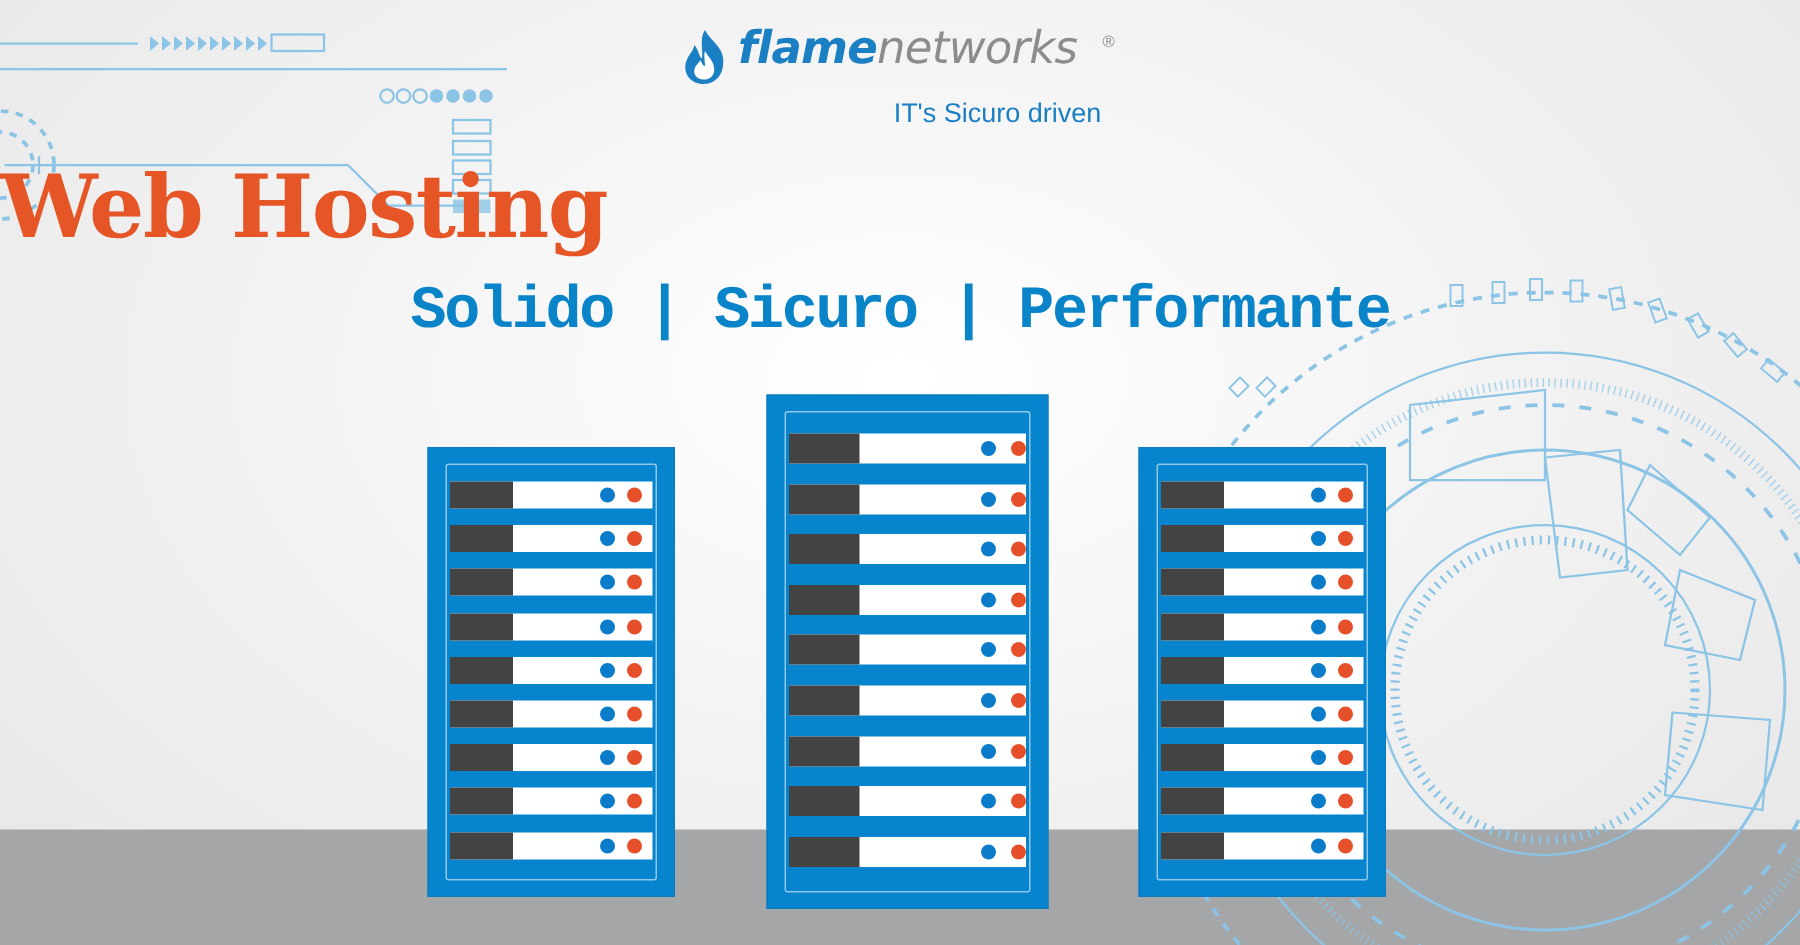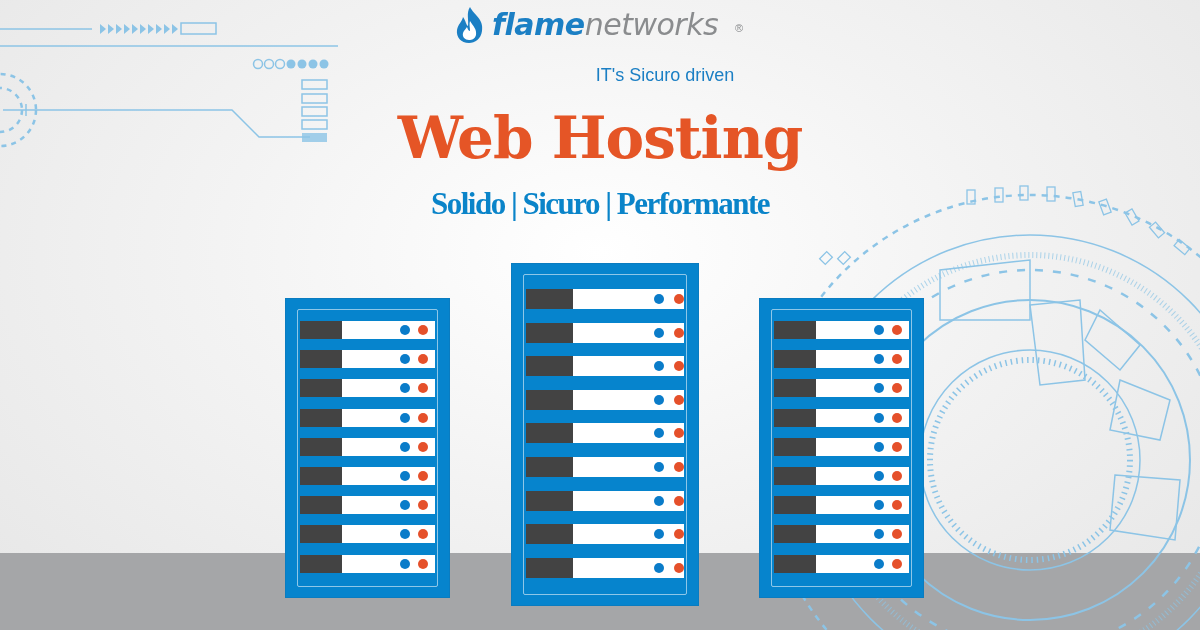--- a/index.html
+++ b/index.html
@@ -9,46 +9,46 @@
     background: radial-gradient(ellipse at 50% 40%, #ffffff 0%, #f3f3f3 45%, #e6e6e6 100%);
     font-family: "Liberation Sans", sans-serif;
   }
   .floor {
     position: absolute; left: 0; top: 553px; width: 1200px; height: 77px;
     background: #a5a6a8;
   }
   .deco { position: absolute; left: 0; top: 0; width: 1200px; height: 630px; pointer-events: none; }
 
   .logo {
-    position: absolute; left: 452px; top: 5px; width: 300px; height: 40px;
-    display: flex; align-items: center;
+    position: absolute; left: 452px; top: 18px; width: 300px; height: 40px;
+    display: flex; 
   }
   .logo-flame { width: 36px; height: 40px; margin-right: 4px; }
   .logo-word {
     font-family: "DejaVu Sans", sans-serif; font-style: italic; font-size: 30px; letter-spacing: -0.5px;
     line-height: 1;
   }
   .logo-word .a { color: #1b7fc4; font-weight: bold; }
   .logo-word .b { color: #8a8c8e; font-weight: normal; }
   .logo-reg {
     position: absolute; left: 735px; top: 22px; font-size: 11px; color: #8a8c8e;
   }
   .tagline {
     position: absolute; left: 0; width: 1200px; top: 65px; text-align: center;
     font-family: "Liberation Sans", sans-serif; font-size: 18px; color: #1b7fc4;
     padding-left: 130px;
   }
   .headline {
-    position: absolute; left: 0; width: 1200px; top: 104px; text-align: center;
+    position: absolute; left: 0; width: 1200px; top: 104px; text-align: left;
     font-family: "DejaVu Serif", serif; font-weight: bold; font-size: 58px; color: #e55526;
     letter-spacing: -1px;
   }
   .subline {
     position: absolute; left: 0; width: 1200px; top: 186px; text-align: center;
-    font-family: Liberation Serif, serif; font-weight: bold; font-size: 31px; color: #0a84c9;
+    font-family: Liberation Mono, monospace; font-weight: bold; font-size: 40px; color: #0a84c9;
     letter-spacing: -1.5px;
   }
 
   .rack {
     position: absolute; background: #0684cd;
     border: 1px solid #0a7cc0;
   }
   .rack-inner {
     position: absolute; left: 11px; right: 11px; top: 10px; bottom: 10px;
     border: 1px solid rgba(255,255,255,0.55); border-radius: 2px;

